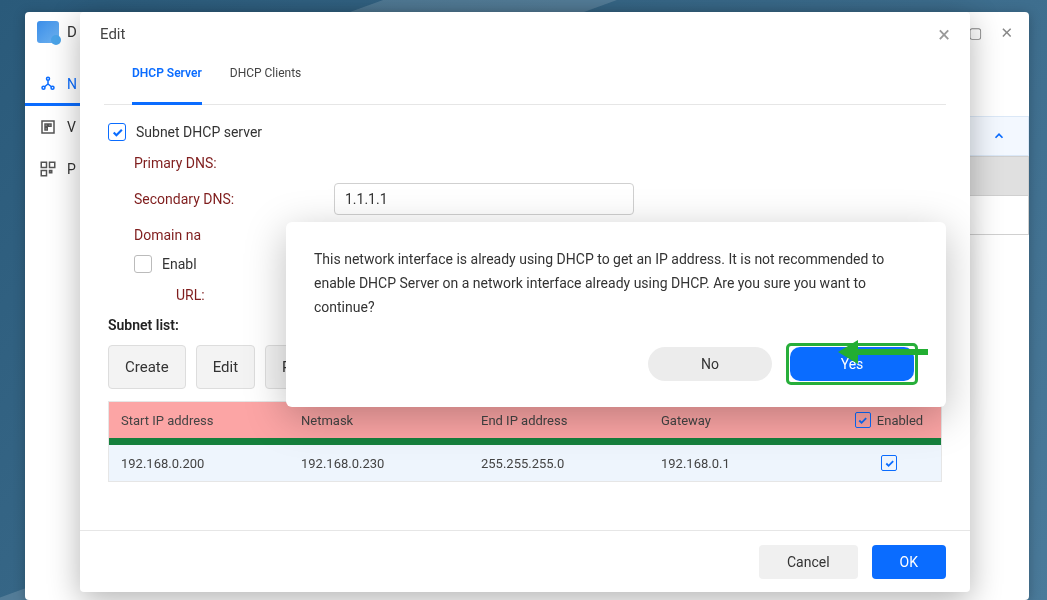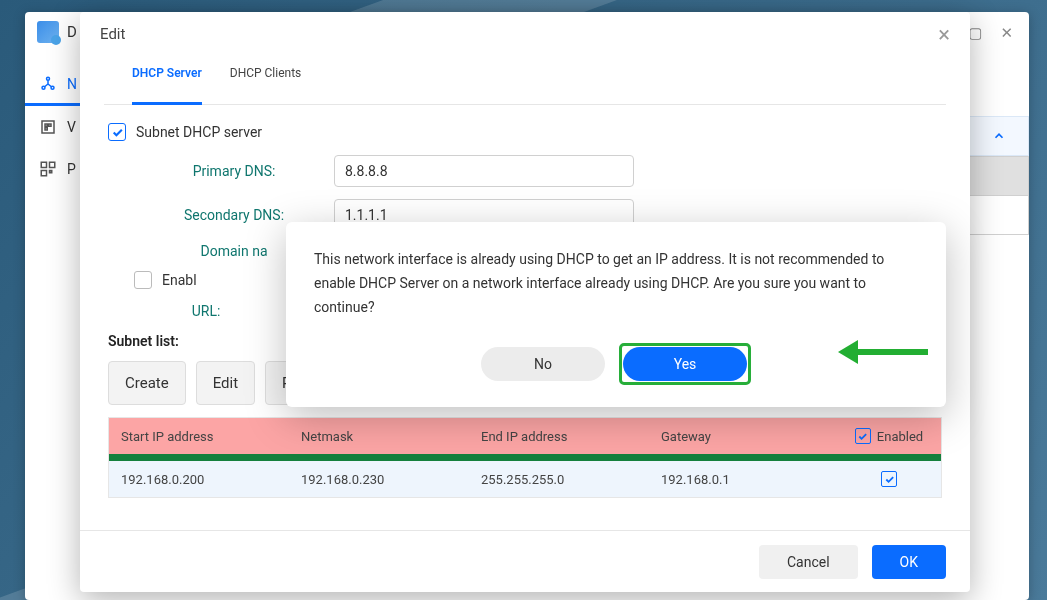--- a/index.html
+++ b/index.html
@@ -35,21 +35,21 @@
 .edit-tab { padding:10px 0 24px; font-size:12px; color:#444; cursor:pointer; position:relative;}
 .edit-tab.active { color:#0a6cff; font-weight:600;}
 .edit-tab.active::after { content:''; position:absolute; left:0; right:0; bottom:-1px; height:3px; background:#0a6cff;}
 .edit-body { flex:1; padding:18px 28px 0 28px; overflow:hidden; position:relative;}
 .checkbox-row { display:flex; align-items:center; gap:10px; margin-bottom:14px;}
 .checkbox { width:18px; height:18px; border:1px solid #bbb; border-radius:3px; display:flex; align-items:center; justify-content:center; background:#fff;}
 .checkbox.checked { border-color:#0a6cff;}
 .checkbox.checked svg { display:block;}
 .checkbox svg { display:none; width:13px; height:13px;}
 .form-row { display:flex; align-items:center; margin-bottom:12px; padding-left:26px;}
-.form-label { width:200px; font-size:14px; color:#0f766e;text-align:center;}
+.form-label { width:200px; font-size:14px; color:#7f1d1d;}
 .form-input { width:300px; height:32px; border:1px solid #d0d0d0; border-radius:4px; padding:0 10px; font-size:14px; color:#333;}
 .sub-indent { padding-left:26px;}
 .url-row { padding-left:68px;}
 .section-label { font-size:14px; font-weight:600; color:#222; margin:14px 0 12px;}
 .btn-row { display:flex; gap:10px; margin-bottom:12px;}
 .small-btn { height:44px; padding:0 16px; background:#f3f3f3; border:1px solid #ddd; border-radius:4px; font-size:15px; color:#333; cursor:pointer;}
 .table { border:1px solid #e6e6e6;}
 .thead, .trow { display:flex;}
 .thead { background:#fca5a5; border-bottom:7px solid #15803d;}
 .th, .td { padding:10px 12px; font-size:13px; color:#444; display:flex; align-items:center; gap:6px;}
@@ -59,25 +59,25 @@
 .table-check svg{width:11px;height:11px;}
 
 .edit-footer { height:62px; border-top:1px solid #e6e6e6; display:flex; align-items:center; justify-content:flex-end; gap:14px; padding:0 24px;}
 .foot-btn { height:34px; padding:0 28px; border-radius:4px; font-size:14px; cursor:pointer; border:none;}
 .foot-cancel { background:#f0f0f0; color:#333;}
 .foot-ok { background:#0a6cff; color:#fff;}
 
 
 .confirm { position:absolute; top:222px; left:286px; width:660px; background:#fff; border-radius:6px; box-shadow:0 10px 40px rgba(0,0,0,0.25); padding:26px 28px 22px;}
 .confirm-text { font-size:14px; color:#333; line-height:1.7;}
-.confirm-actions { display:flex; justify-content:center; gap:14px; margin-top:24px; align-items:center;}
+.confirm-actions { display:flex; justify-content:flex-end; gap:14px; margin-top:24px; align-items:center;}
 .conf-btn { height:34px; width:124px; border-radius:17px; font-size:14px; border:none; cursor:pointer;}
 .conf-no { background:#ececec; color:#333;}
 .conf-yes-wrap { border:3px solid #27ae3a; border-radius:5px; padding:1px;}
-.conf-yes { background:#0a6cff; color:#fff; border-radius:17px;}
+.conf-yes { background:#0a6cff; color:#fff; border-radius:10px;}
 
 
 .arrow { position:absolute; top:340px; left:838px; width:90px; height:24px; pointer-events:none;}
 .arrow-line { position:absolute; top:9px; left:10px; right:0; height:6px; background:#22ae32;}
 .arrow-head { position:absolute; left:0; top:0; width:0; height:0; border-top:12px solid transparent; border-bottom:12px solid transparent; border-right:20px solid #22ae32;}
 </style>
 </head>
 <body>
 
 <div class="bg-stripe" style="top:-40px; left:300px; width:400px; height:80px;"></div>
@@ -152,21 +152,20 @@
     <div class="checkbox-row">
       <span class="checkbox checked">
         <svg viewBox="0 0 24 24" fill="none" stroke="#0a6cff" stroke-width="4">
             <path d="M5 12l5 5L20 7"></path>
           </svg>
       </span>
       <span style="font-size:14px;color:#333;">Subnet DHCP server</span>
     </div>
     <div class="form-row">
       <span class="form-label">Primary DNS:</span>
-      <input class="form-input" value="8.8.8.8" style="">
     </div>
     <div class="form-row">
       <span class="form-label">Secondary DNS:</span>
       <input class="form-input" value="1.1.1.1" style="">
     </div>
     <div class="form-row">
       <span class="form-label">Domain na</span>
     </div>
     <div class="checkbox-row sub-indent">
       <span class="checkbox">

